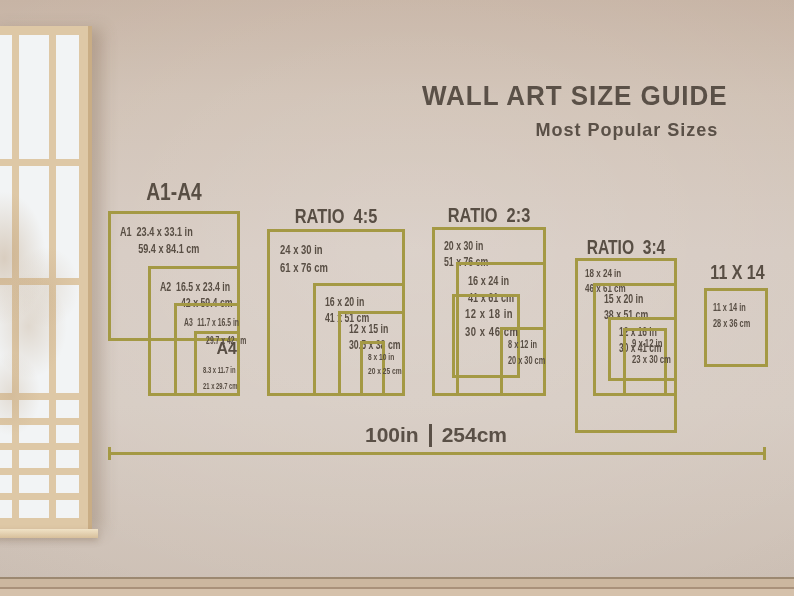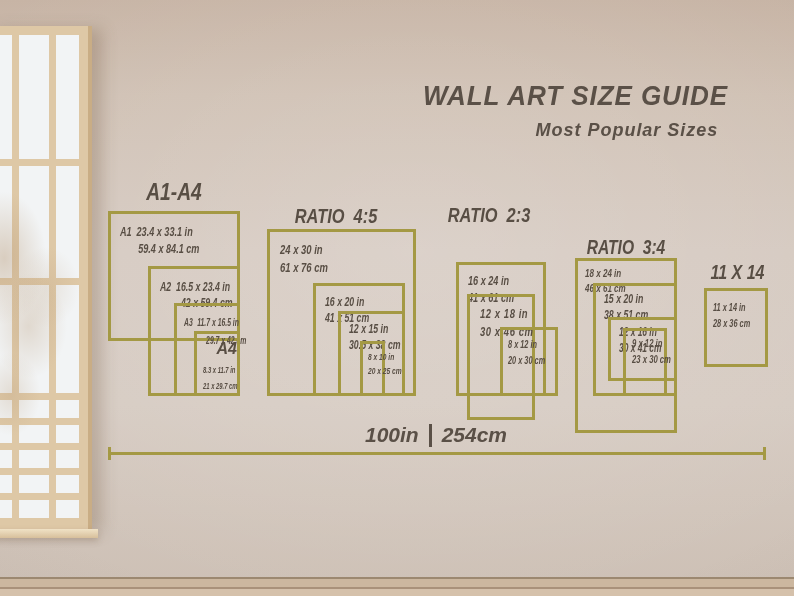--- a/index.html
+++ b/index.html
@@ -6,21 +6,20 @@
     --gold:#a49944;
     --ink:#584e44;
     --wood:#dec8a6;
   }
   *{box-sizing:border-box;margin:0;padding:0;}
   body{width:794px;height:596px;font-family:"Liberation Sans",sans-serif;}
   .scene{position:relative;width:794px;height:596px;overflow:hidden;
     background:
       radial-gradient(130% 110% at 52% 42%, rgba(255,255,255,.16) 0%, rgba(255,255,255,0) 55%, rgba(90,68,52,.12) 100%),
       linear-gradient(180deg,#c7b4a5 0%,#cfc0b3 16%,#d5c9c0 42%,#d6cbc2 68%,#cdc0b5 100%);
-    font-style: italic;
   }
 
   
   .window{position:absolute;left:-14px;top:26px;width:106px;height:503px;
     background:var(--wood);border-right:4px solid #c9ad85;
     box-shadow:10px 3px 14px rgba(110,85,60,.28);}
   .panes{position:absolute;left:6px;top:9px;right:9px;bottom:9px;display:grid;
     grid-template-columns:20px 30px 1fr;
     grid-template-rows:124px 112px 108px repeat(5,18px);
     gap:7px;overflow:hidden;}
@@ -49,28 +48,28 @@
   .hC{left:420px;top:203px;width:138px;font-size:21px;transform:scaleX(.78);}
   .hD{left:563px;top:236px;width:126px;font-size:20px;transform:scaleX(.78);}
   .hE{left:692px;top:261px;width:91px; font-size:20px;transform:scaleX(.80);}
 
   
   .rect{position:absolute;border:3px solid var(--gold);}
   .a1{left:108px;top:211px;width:132px;height:130px}
   .a2{left:148px;top:266px;width:92px;height:130px}
   .a3{left:174px;top:303px;width:66px;height:93px}
   .a4{left:194px;top:331px;width:46px;height:65px}
-  .b1{left:267px;top:229px;width:149px;height:167px}
+  .b1{left:267px;top:229px;width:138px;height:167px}
   .b2{left:313px;top:283px;width:92px;height:113px}
   .b3{left:338px;top:311px;width:67px;height:85px}
   .b4{left:360px;top:341px;width:25px;height:55px}
   .c1{left:432px;top:227px;width:114px;height:169px}
   .c2{left:456px;top:262px;width:90px;height:134px}
-  .c3{left:467px;top:294px;width:68px;height:126px}
-  .c4{left:500px;top:327px;width:58px;height:69px}
+  .c3{left:452px;top:294px;width:68px;height:84px}
+  .c4{left:500px;top:327px;width:46px;height:69px}
   .d1{left:575px;top:258px;width:102px;height:175px}
   .d2{left:593px;top:283px;width:84px;height:113px}
   .d3{left:608px;top:317px;width:69px;height:64px}
   .d4{left:623px;top:328px;width:44px;height:68px}
   .e1{left:704px;top:288px;width:64px;height:79px}
 
   
   .sz{font-weight:700;color:var(--ink);white-space:nowrap;line-height:1.3;
     transform:scaleX(.70);transform-origin:0 0;}
   .sz .nm{margin-right:7px;}
@@ -189,20 +188,26 @@
     </div>
   </div>
   <div class="rect b4">
     <div class="sz sB4">
       <div class="l1">8 x 10 in</div>
       <div class="l2">20 x 25 cm</div>
     </div>
   </div>
 
   <div class="ghdr hC">RATIO  2:3</div>
+  <div class="rect c1">
+    <div class="sz sC1">
+      <div class="l1">20 x 30 in</div>
+      <div class="l2">51 x 76 cm</div>
+    </div>
+  </div>
   <div class="rect c2">
     <div class="sz sC2">
       <div class="l1">16 x 24 in</div>
       <div class="l2">41 x 61 cm</div>
     </div>
   </div>
   <div class="rect c3">
     <div class="sz sC3">
       <div class="l1">12 x 18 in</div>
       <div class="l2">30 x 46 cm</div>

